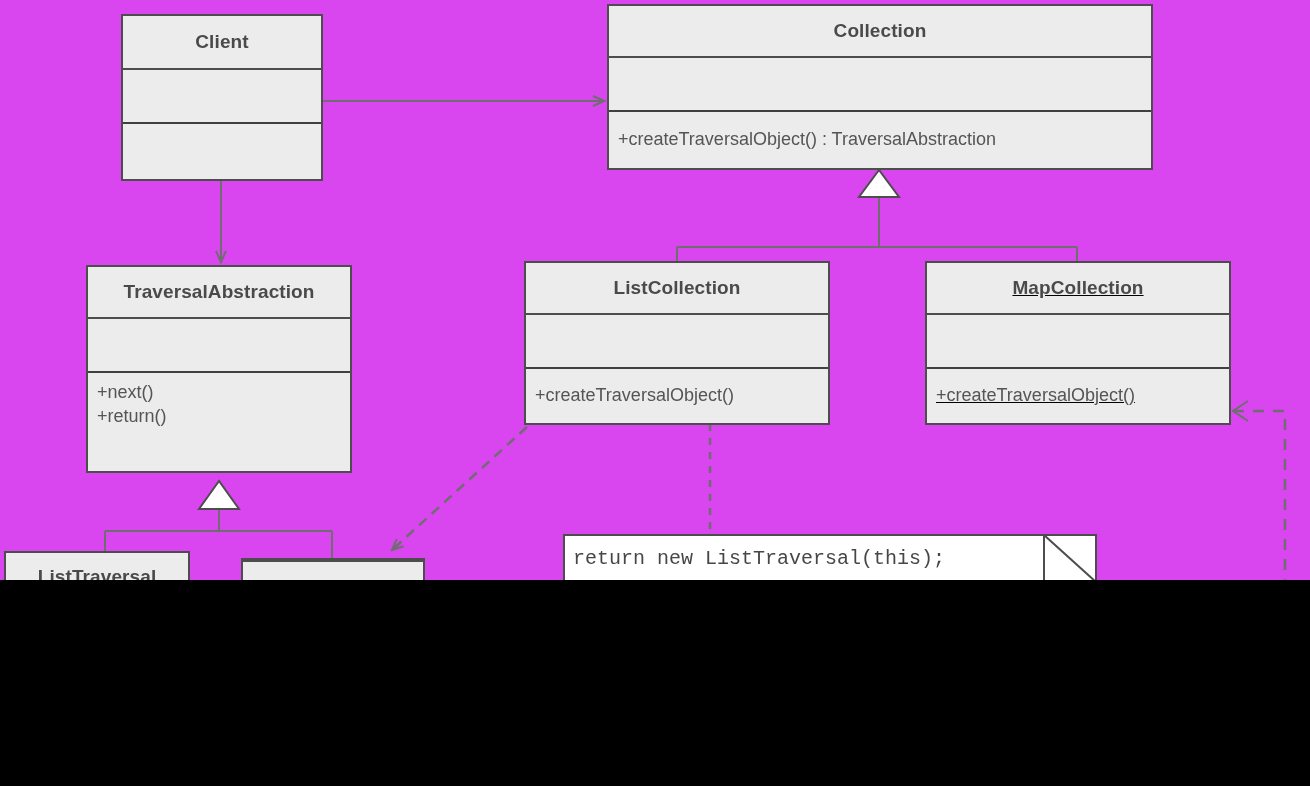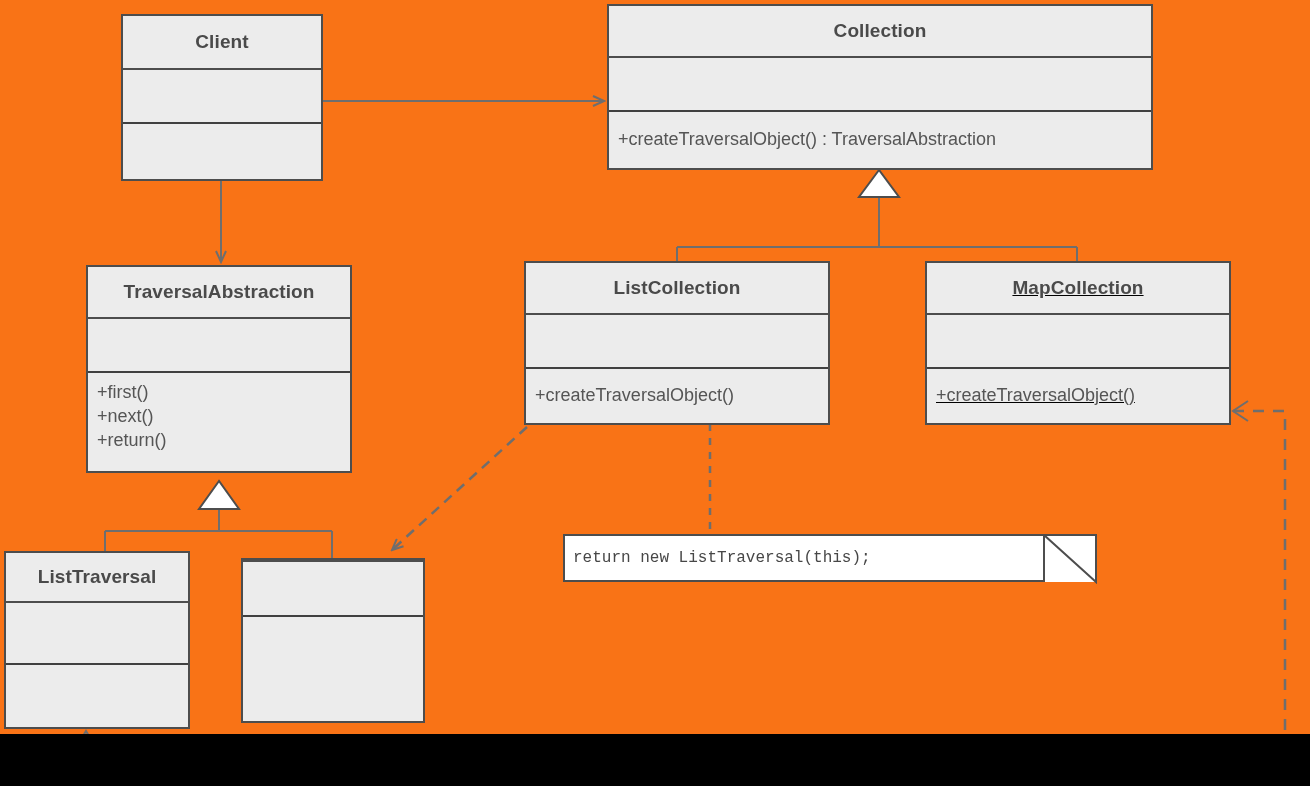--- a/index.html
+++ b/index.html
@@ -3,22 +3,22 @@
 <meta charset="utf-8">
 <style>
   html, body {
     margin: 0;
     padding: 0;
     background: #000000;
   }
   #canvas {
     position: relative;
     width: 1310px;
-    height: 734px;
-    background: #f97316;
+    height: 580px;
+    background: #d946ef;
     overflow: hidden;
     font-family: "Liberation Sans", sans-serif;
   }
   svg.wires {
     position: absolute;
     left: 0;
     top: 0;
     width: 1310px;
     height: 786px;
     pointer-events: none;
@@ -67,21 +67,21 @@
     position: absolute;
     left: 0;
     top: 0;
     box-sizing: border-box;
     background: #ffffff;
     border: 2px solid #4d4d4d;
     display: flex;
     align-items: center;
     padding-left: 8px;
     font-family: "Liberation Mono", monospace;
-    font-size: 16px;
+    font-size: 20px;
     color: #474747;
     white-space: pre;
   }
   .note-fold {
     position: absolute;
     z-index: 7;
   }
 </style>
 </head>
 <body>
@@ -154,21 +154,20 @@
       <div class="op-line">+createTraversalObject() : TraversalAbstraction</div>
     </div>
   </div>
 
   <div class="uml-class" style="left:86px; top:265px; width:266px; height:208px;">
     <div class="compartment name-row" style="height:50px;">
       <span>TraversalAbstraction</span>
     </div>
     <div class="compartment attrs-row" style="height:54px;"></div>
     <div class="compartment ops-row" style="flex:1; justify-content:flex-start; padding-top:8px;">
-      <div class="op-line">+first()</div>
       <div class="op-line">+next()</div>
       <div class="op-line">+return()</div>
     </div>
   </div>
 
   <div class="uml-class" style="left:524px; top:261px; width:306px; height:164px;">
     <div class="compartment name-row" style="height:50px;">
       <span>ListCollection</span>
     </div>
     <div class="compartment attrs-row" style="height:54px;"></div>

